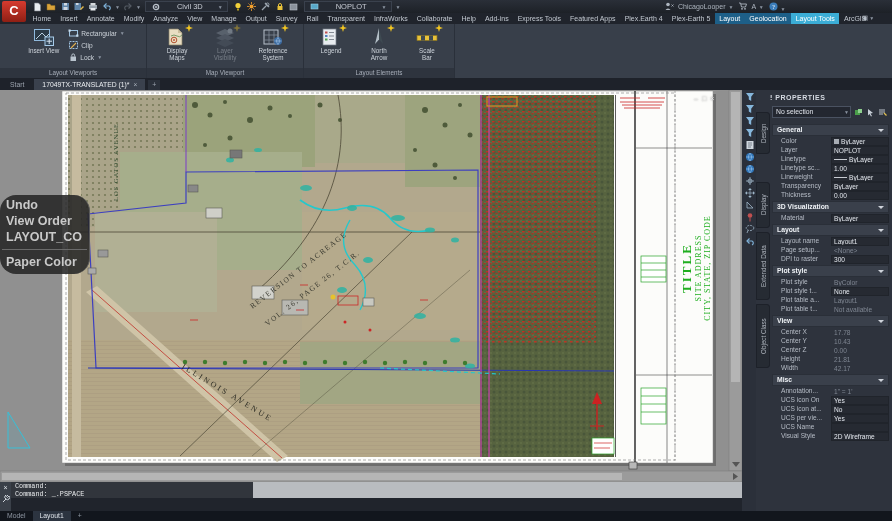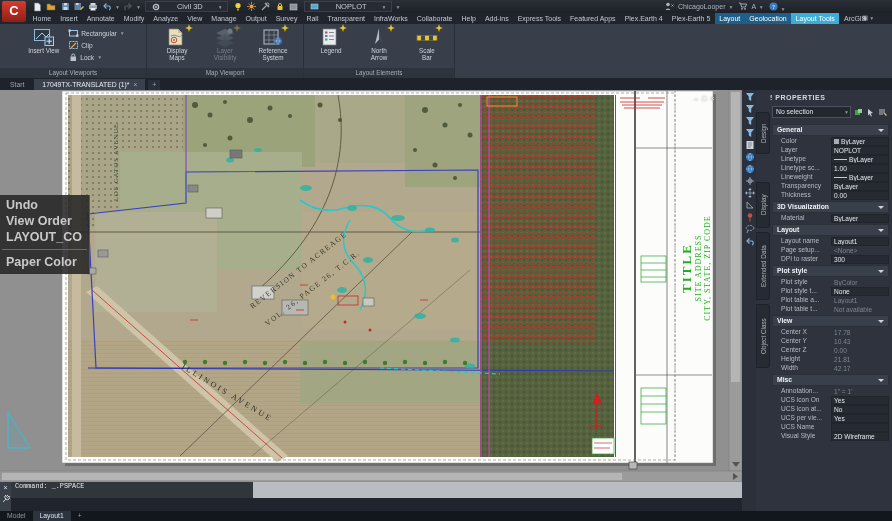--- a/index.html
+++ b/index.html
@@ -46,21 +46,21 @@
   .ftab .x{color:#aab2bc;margin-left:4px;font-size:6.5px;}
   .ftplus{width:12px;height:10px;background:#2a303a;color:#9aa2ac;text-align:center;line-height:10px;
     font-size:7px;margin-left:3px;}
   
   #canvas{left:0;top:90px;width:742px;height:392px;background:#909090;}
   #vpctrl{position:absolute;left:694px;top:5px;color:#f0f0f0;font-size:7px;letter-spacing:4px;
     text-shadow:0 0 2px #555;}
   
   #ctxmenu{position:absolute;left:0;top:105px;width:89px;background:rgba(38,38,38,.88);
     border-right:1px solid #5a5a5a;color:#c9c9c9;font-size:12.5px;font-weight:bold;
-    padding:2px 0 4px 0;overflow:hidden;z-index:6;}
+    padding:2px 0 4px 0;overflow:hidden;z-index:6;border-radius:16px;}
   #ctxmenu .mi{padding-left:6px;line-height:16px;white-space:nowrap;}
   #ctxmenu hr{border:none;border-top:1px solid #6a6a6a;margin:4px 2px;}
   
   #rightside{left:742px;top:90px;width:150px;height:421px;background:#2b303a;z-index:4;}
   #sidetools{position:absolute;left:1px;top:2px;width:13px;display:flex;flex-direction:column;
     align-items:center;gap:2px;}
   #proppanel{position:absolute;left:14px;top:0;width:136px;height:421px;background:#2e333d;}
   #prophdr{position:absolute;left:14px;top:4px;width:118px;color:#d5dae2;font-size:7px;
     font-weight:bold;letter-spacing:.5px;}
   #propsel{position:absolute;left:16px;top:16px;width:116px;height:12px;display:flex;align-items:center;gap:2px;}
@@ -894,20 +894,21 @@
 
 <div id="cmdwin" class="abs">
   <div id="cmdgrip">
     <div style="margin-top:2px">×</div>
     <svg width="8" height="8" style="margin-top:4px">
         <path d="M1 7 L4 4 M4 4 a2 2 0 1 0 3-3 l-1.5 1.5 -1-1 L6 0 a2 2 0 0 0-2 4" stroke="#cfd5dc" fill="none" stroke-width="1"></path>
       </svg>
   </div>
   <div id="cmdhist">
     <div id="cmdhistdark">
+      <div>Command:</div>
       <div>Command:  _.PSPACE</div>
     </div>
   </div>
 </div>
 
 <div id="statusbar" class="abs">
     <span class="stab">Model</span>
     <span class="stab active">Layout1</span>
     <span class="stab">+</span>
   </div>

